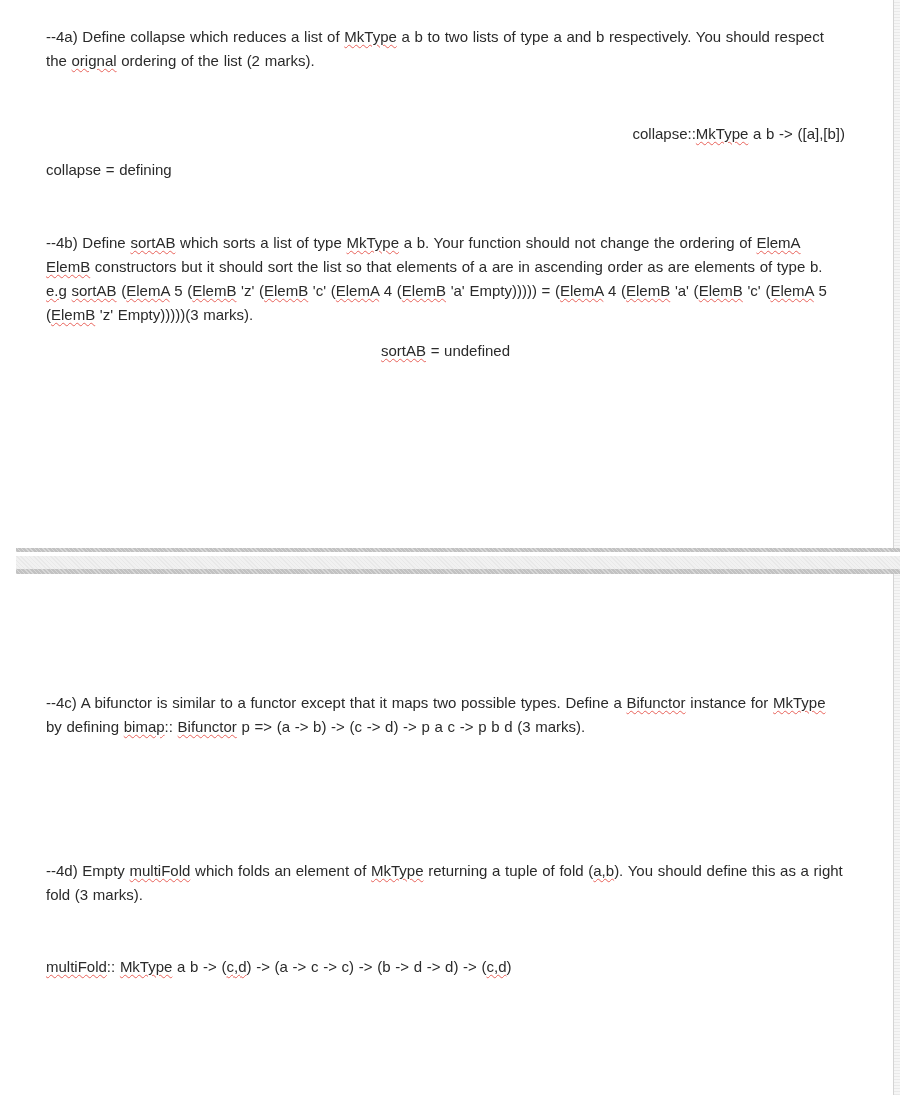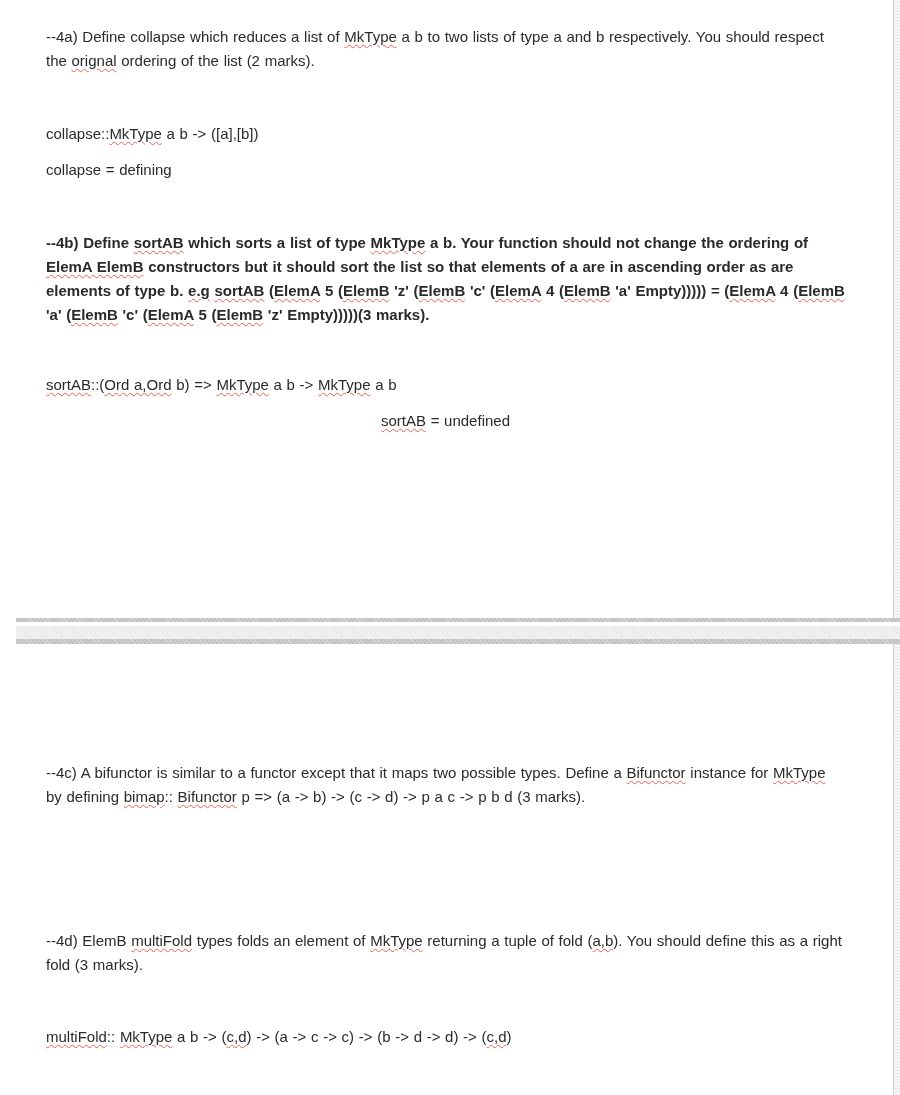--- a/index.html
+++ b/index.html
@@ -33,23 +33,23 @@
     word-spacing:0.5px;
   }
   .sp{
     text-decoration-line:underline;
     text-decoration-style:wavy;
     text-decoration-color:var(--squiggle_color);
     text-decoration-thickness:1px;
     text-underline-offset:2px;
   }
   
-  #b-collapse-sig{margin-top:49px;}
+  #b-collapse-sig{margin-top:49px;text-align:right;}
   #b-collapse-def{margin-top:12px;}
-  #b-q4b{margin-top:49px;font-weight:bold;}
+  #b-q4b{margin-top:49px;}
   #b-sortab-sig{margin-top:46px;}
   #b-sortab-def{margin-top:12px;text-align:center;}
   #divider{
     margin-top:185px;
     margin-left:-30px;
     width:900px;
     position:relative;
     z-index:2;
   }
   .div-bar{
@@ -81,31 +81,30 @@
 
 <div id="doc">
 
   <div class="para" id="b-q4a"><span>--4a) Define collapse which reduces a list of </span><span class="sp">MkType</span><span> a b to two lists of type a and b respectively. You should respect the </span><span class="sp">orignal</span><span> ordering of the list (2 marks).</span></div>
 
   <div class="code" id="b-collapse-sig"><span>collapse::</span><span class="sp">MkType</span><span> a b -&gt; ([a],[b])</span></div>
   <div class="code" id="b-collapse-def"><span>collapse = defining</span></div>
 
   <div class="para" id="b-q4b"><span>--4b) Define </span><span class="sp">sortAB</span><span> which sorts a list of type </span><span class="sp">MkType</span><span> a b. Your function should not change the ordering of </span><span class="sp">ElemA ElemB</span><span> constructors but it should sort the list so that elements of a are in ascending order as are elements of type b. </span><span class="sp">e.g</span><span> </span><span class="sp">sortAB</span><span> (</span><span class="sp">ElemA</span><span> 5 (</span><span class="sp">ElemB</span><span> 'z' (</span><span class="sp">ElemB</span><span> 'c' (</span><span class="sp">ElemA</span><span> 4 (</span><span class="sp">ElemB</span><span> 'a' Empty))))) = (</span><span class="sp">ElemA</span><span> 4 (</span><span class="sp">ElemB</span><span> 'a' (</span><span class="sp">ElemB</span><span> 'c' (</span><span class="sp">ElemA</span><span> 5 (</span><span class="sp">ElemB</span><span> 'z' Empty)))))(3 marks).</span></div>
 
-  <div class="code" id="b-sortab-sig"><span class="sp">sortAB</span><span>::(</span><span class="sp">Ord a,Ord</span><span> b) =&gt; </span><span class="sp">MkType</span><span> a b -&gt; </span><span class="sp">MkType</span><span> a b</span></div>
   <div class="code" id="b-sortab-def"><span class="sp">sortAB</span><span> = undefined</span></div>
 
   <div id="divider">
     <div class="div-bar top"></div>
     <div class="div-gap"></div>
     <div class="div-mid"></div>
     <div class="div-bar bottom"></div>
   </div>
 
   <div class="para" id="b-q4c"><span>--4c) A bifunctor is similar to a functor except that it maps two possible types. Define a </span><span class="sp">Bifunctor</span><span> instance for </span><span class="sp">MkType</span><span> by defining </span><span class="sp">bimap</span><span>:: </span><span class="sp">Bifunctor</span><span> p =&gt; (a -&gt; b) -&gt; (c -&gt; d) -&gt; p a c -&gt; p b d (3 marks).</span></div>
 
-  <div class="para" id="b-q4d"><span>--4d) ElemB </span><span class="sp">multiFold</span><span> types folds an element of </span><span class="sp">MkType</span><span> returning a tuple of fold (</span><span class="sp">a,b</span><span>). You should define this as a right fold (3 marks).</span></div>
+  <div class="para" id="b-q4d"><span>--4d) Empty </span><span class="sp">multiFold</span><span> which folds an element of </span><span class="sp">MkType</span><span> returning a tuple of fold (</span><span class="sp">a,b</span><span>). You should define this as a right fold (3 marks).</span></div>
 
   <div class="code" id="b-multifold-sig"><span class="sp">multiFold</span><span>:: </span><span class="sp">MkType</span><span> a b -&gt; (</span><span class="sp">c,d</span><span>) -&gt; (a -&gt; c -&gt; c) -&gt; (b -&gt; d -&gt; d) -&gt; (</span><span class="sp">c,d</span><span>)</span></div>
 
 </div>
 
 <div id="gutter"></div>
 
 </body></html>

